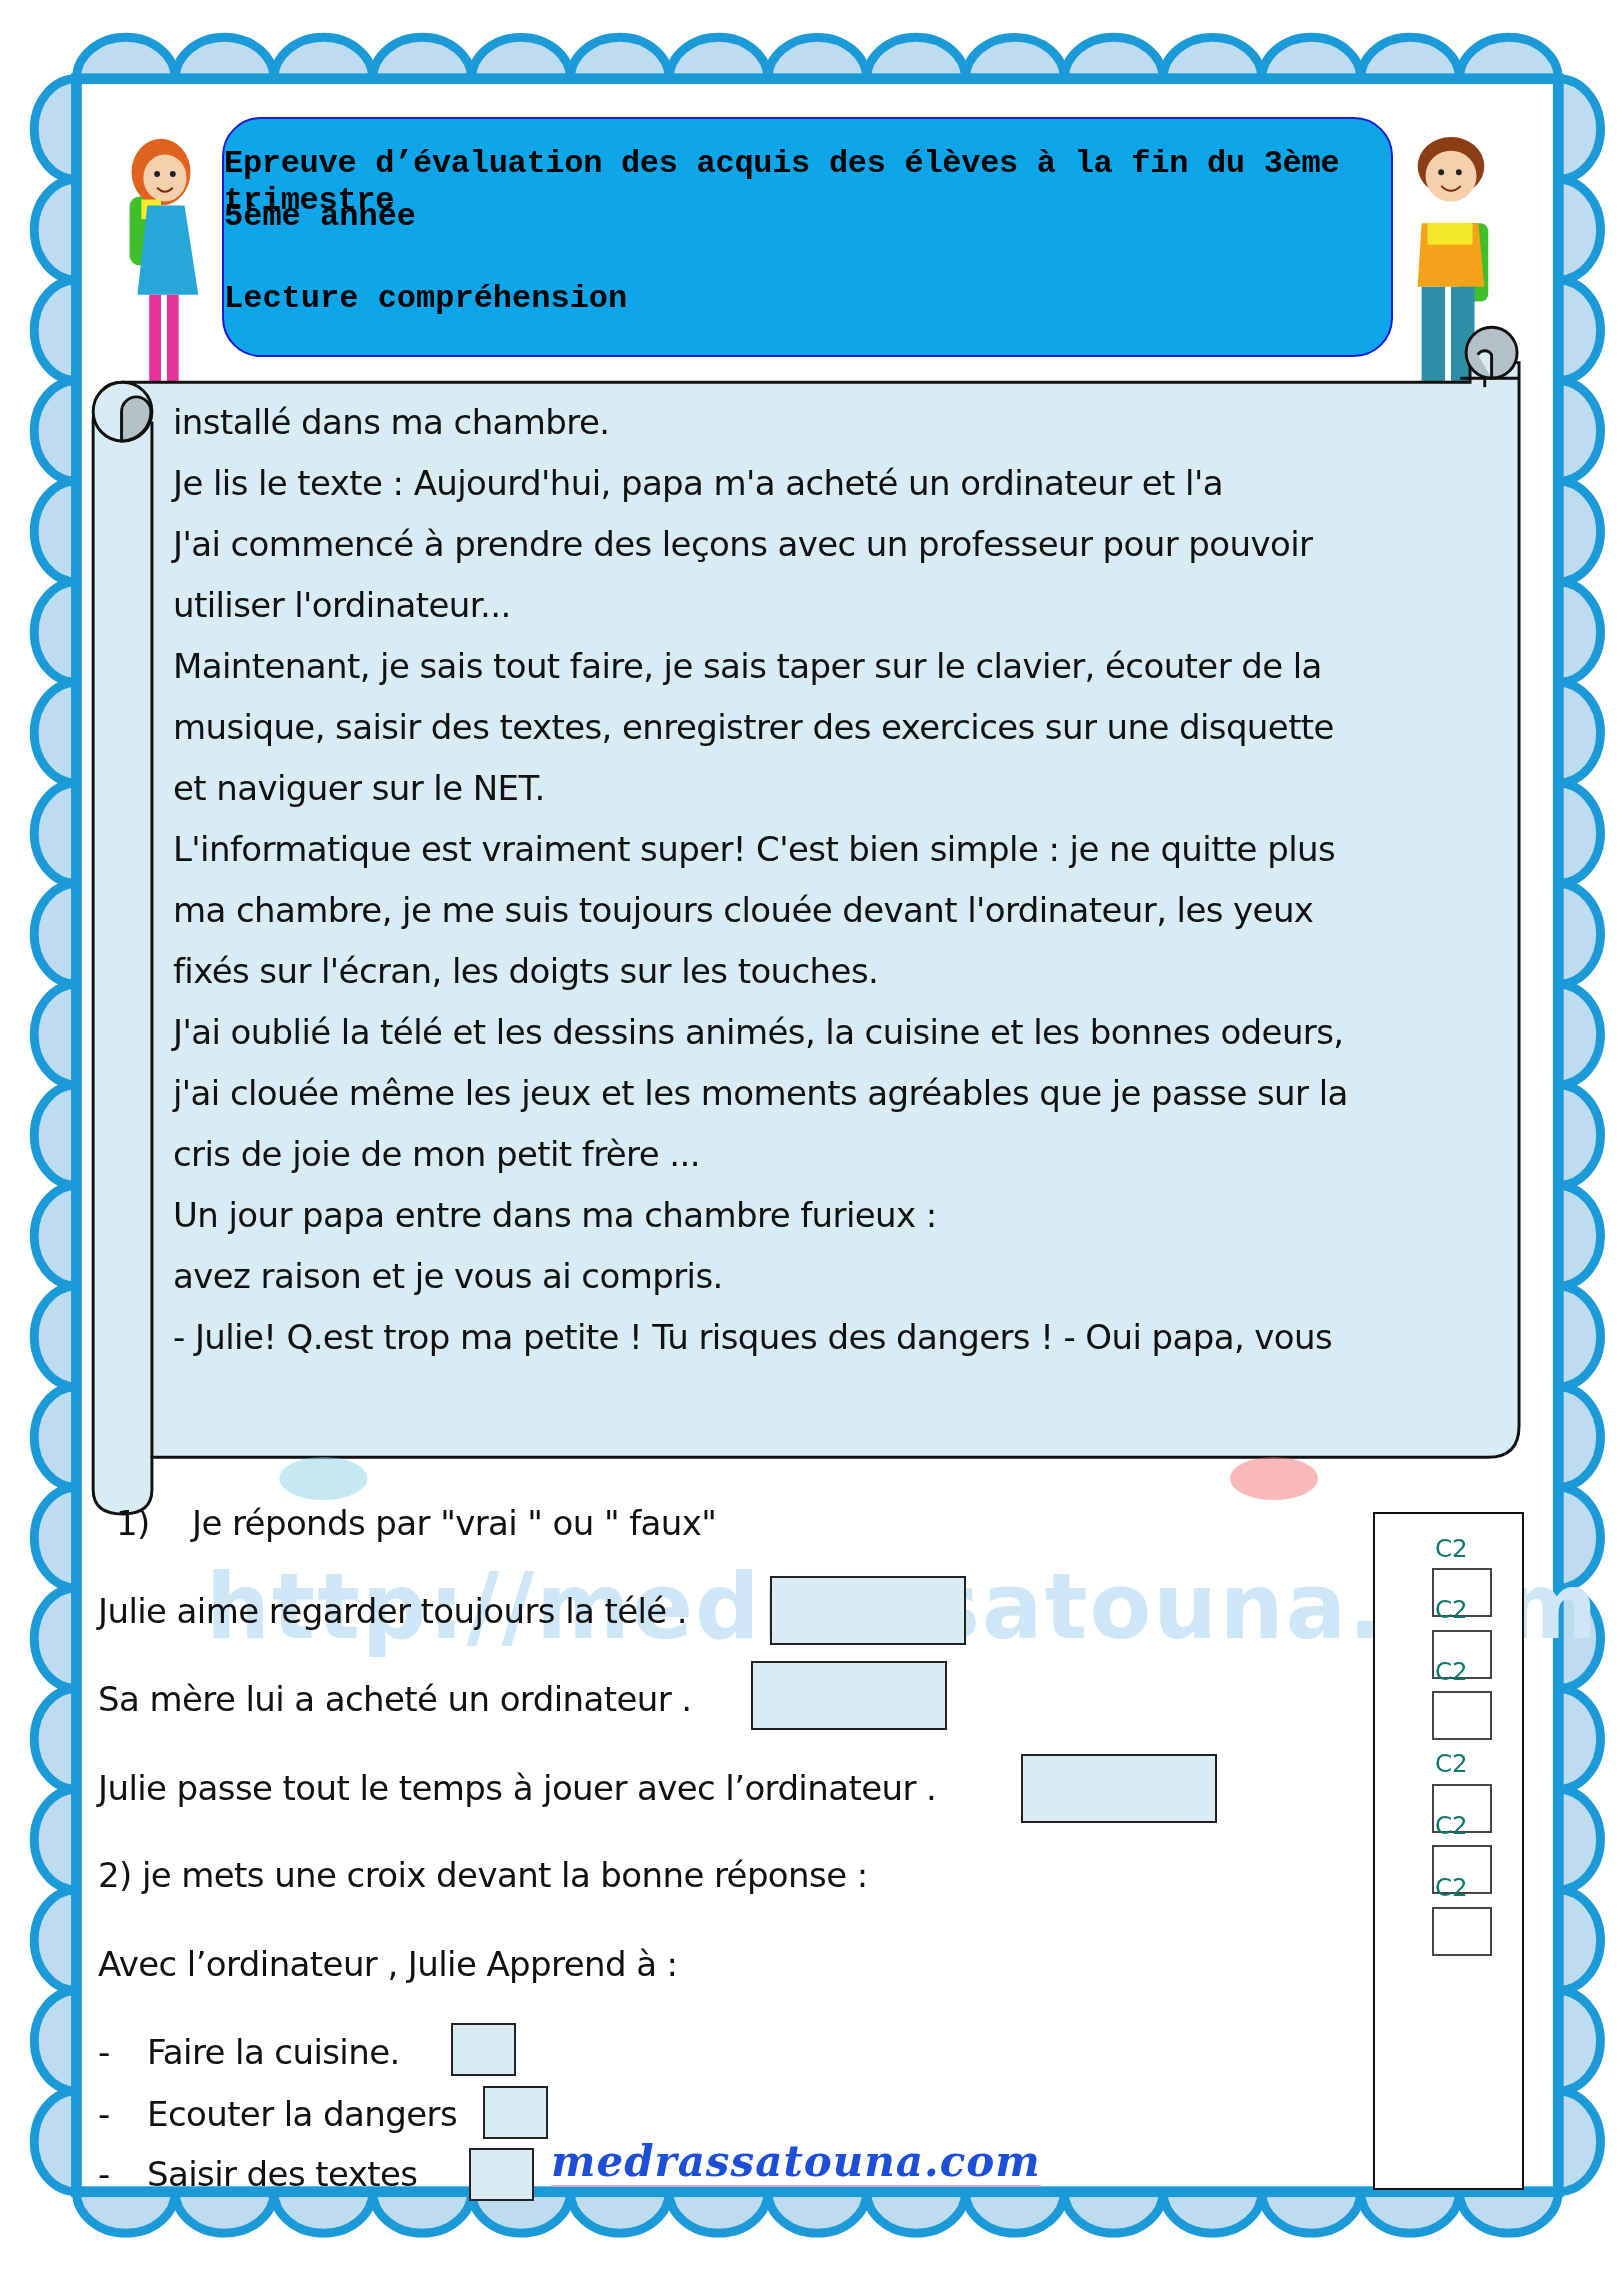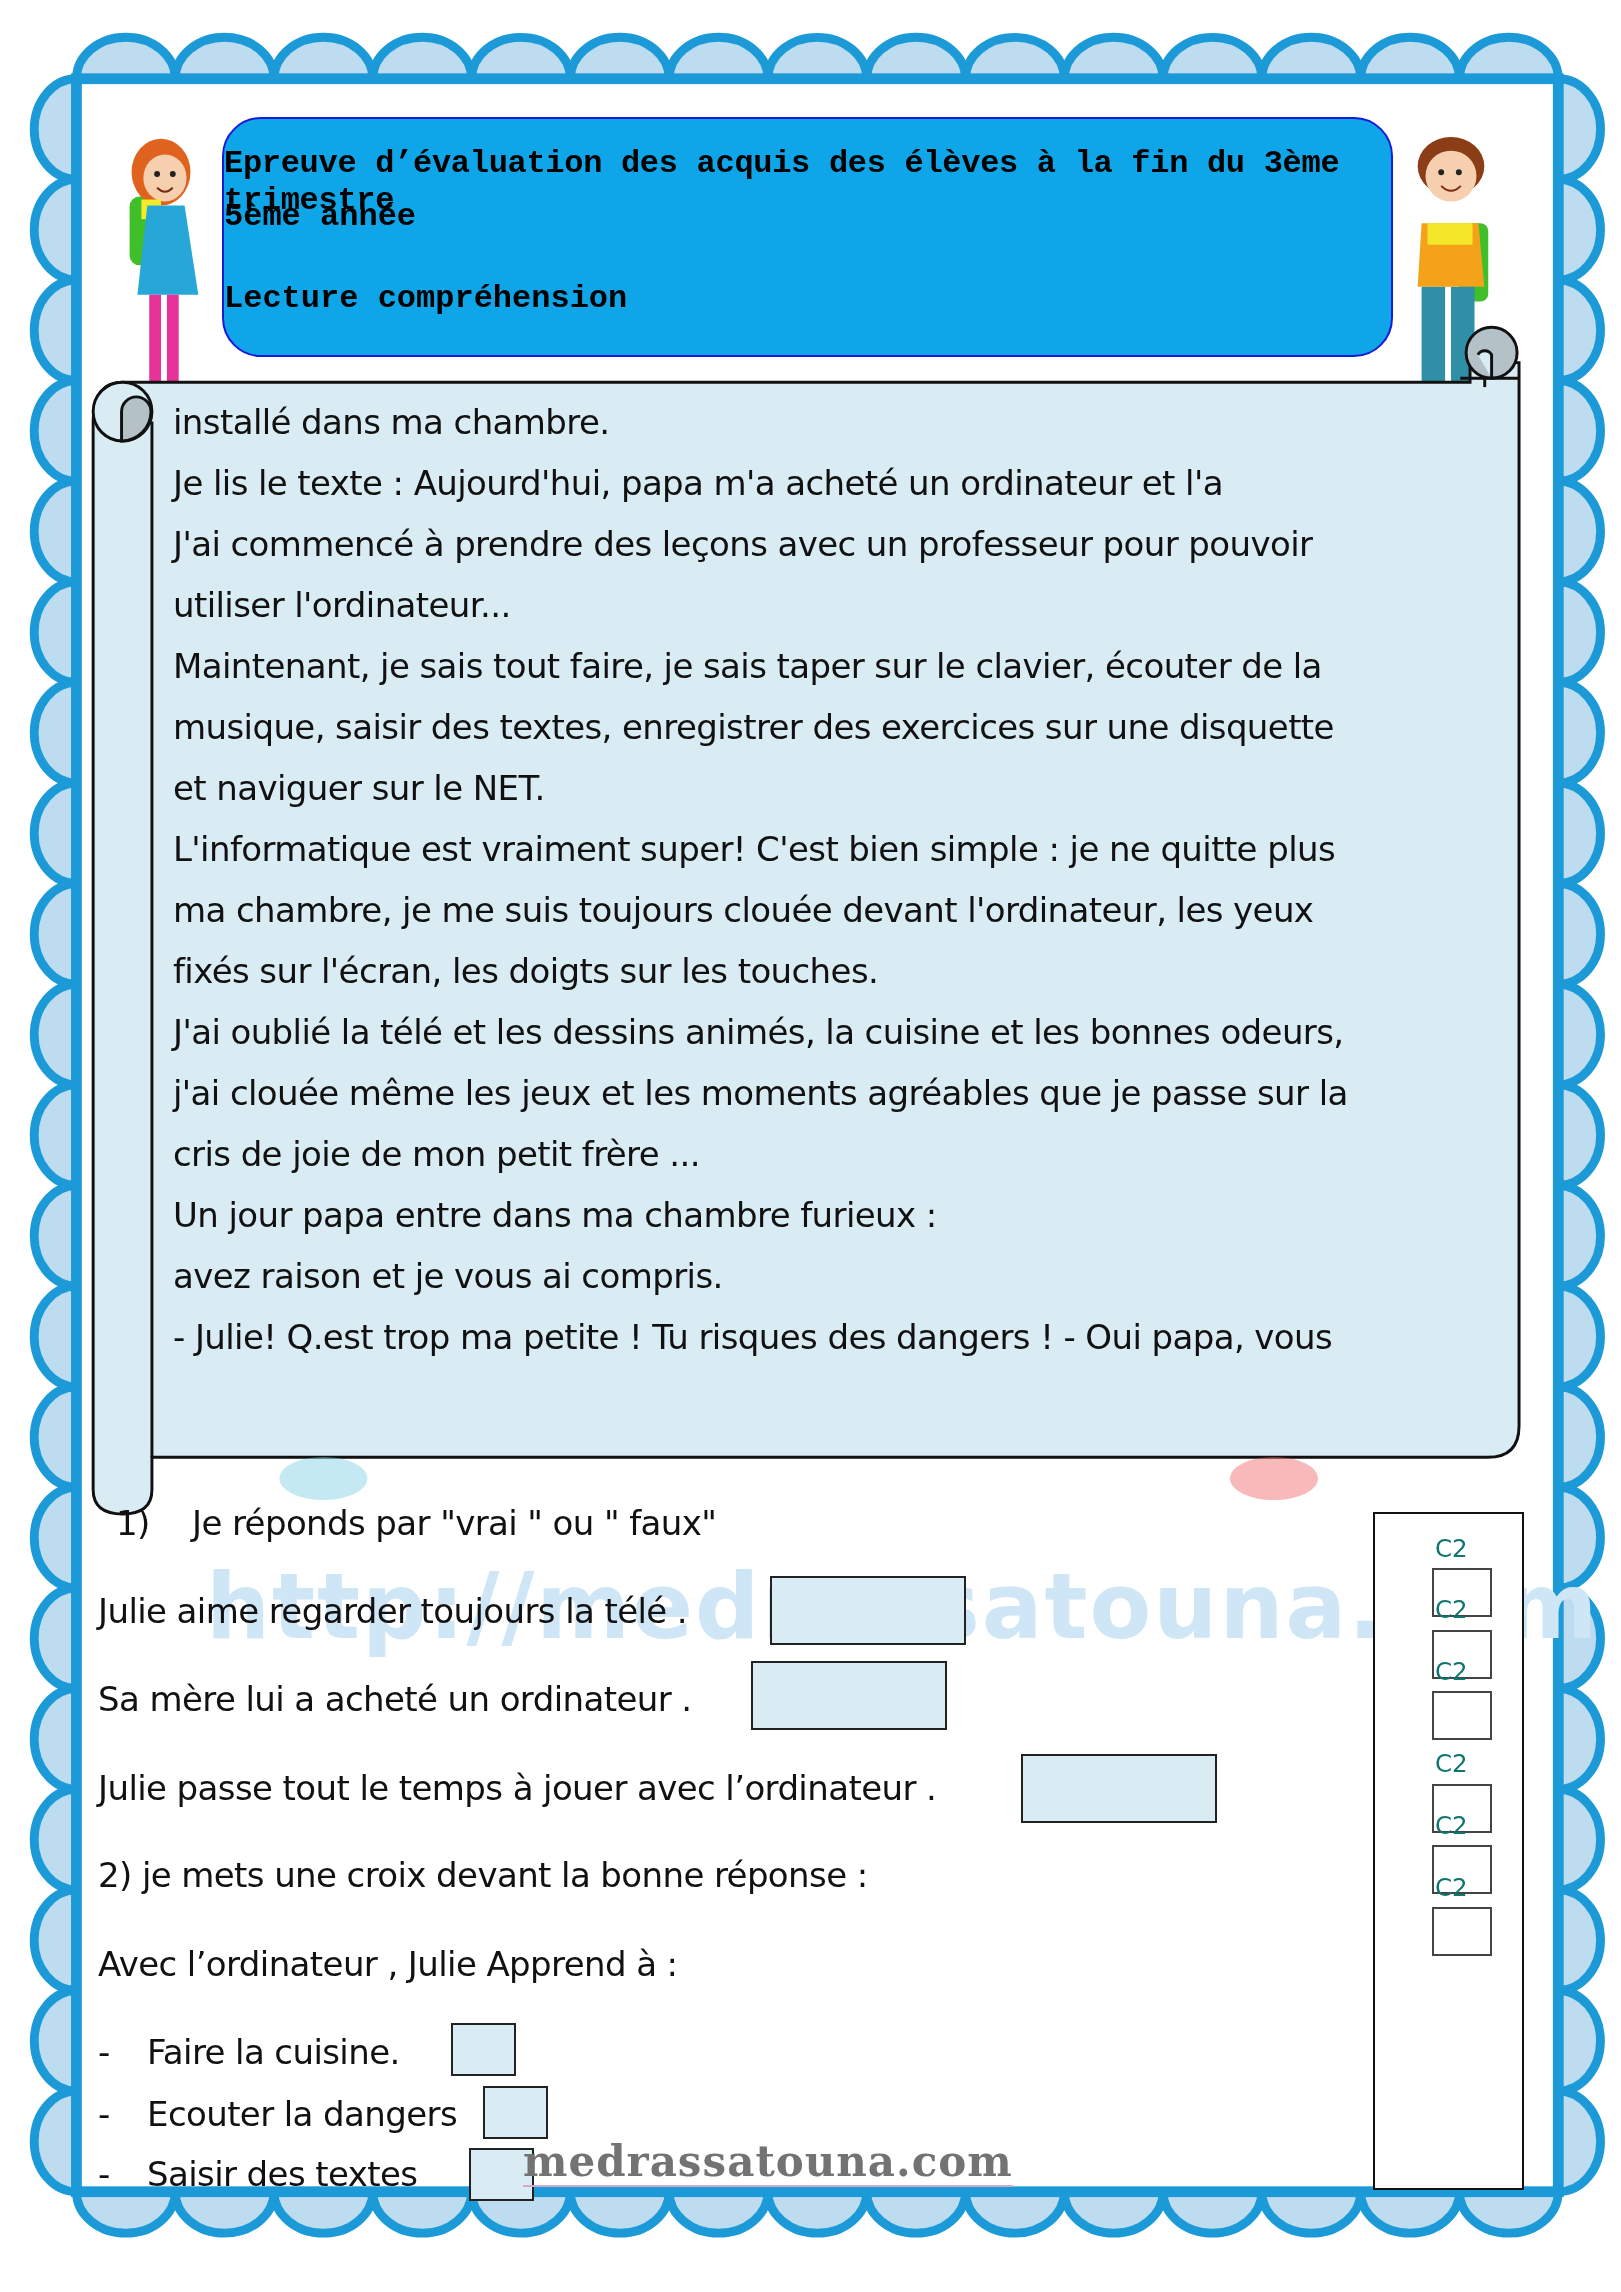--- a/index.html
+++ b/index.html
@@ -24,22 +24,22 @@
   .answer-box { position:absolute; background:#d9ebf3; border:2px solid #222;
     border-top-width:2.9px; border-bottom-width:2.9px; box-sizing:border-box; }
   .score-panel { position:absolute; left:1373px; top:1512px; width:151px; height:678px;
     border:2.9px solid #111; box-sizing:border-box; background:#fff; }
   .c2-label { position:absolute; left:60px; font-family:"DejaVu Sans", sans-serif;
     font-size:24.5px; color:#0f766e; }
   .c2-box { position:absolute; left:57px; width:60px; height:49px; border:2px solid #444;
     box-sizing:border-box; background:#fff; }
   .watermark-url { position:absolute; left:206px; top:1554px; font-family:"DejaVu Sans", sans-serif;
     font-size:90px; font-weight:bold; color:#cfe6f6; white-space:nowrap; letter-spacing:2px; }
-  .watermark-brand { position:absolute; left:523px; top:2138px; font-family:"DejaVu Serif", serif;
-    font-size:42px; font-weight:bold; color:#737373; white-space:nowrap;
+  .watermark-brand { position:absolute; left:551px; top:2138px; font-family:"DejaVu Serif", serif;
+    font-size:42px; font-weight:bold; font-style:italic; color:#1d4ed8; white-space:nowrap;
     letter-spacing:1px; border-bottom:2px solid #d7a9c9; line-height:47px; }
 </style>
 </head>
 <body>
 
 <svg id="border-svg" width="1621" height="2293" viewBox="0 0 1654 2339">
   <defs>
     <pattern id="scallopTop" x="78" y="0" width="103" height="80" patternUnits="userSpaceOnUse">
       <path d="M2,80 A49.5,46 0 0 1 101,80" fill="#bedcf0" stroke="#1c9ad8" stroke-width="9"></path>
     </pattern>

